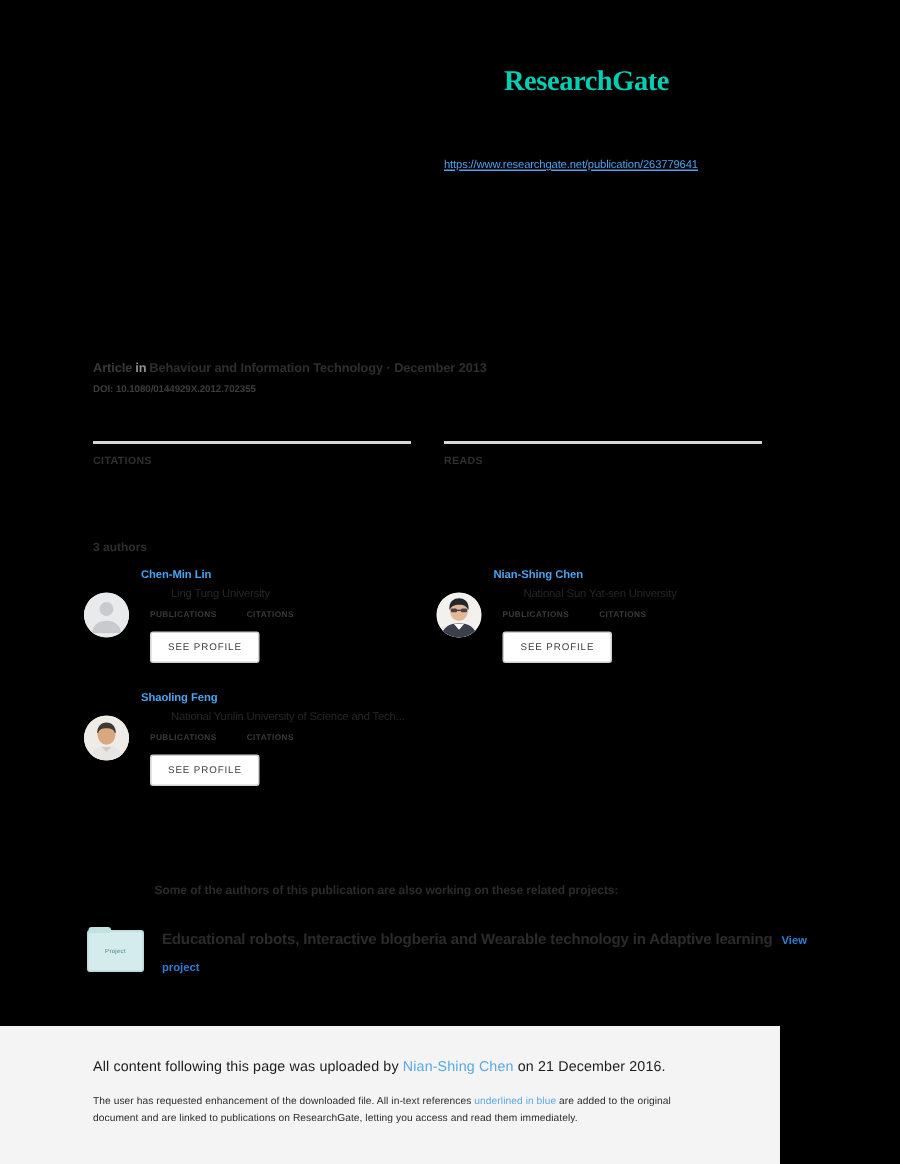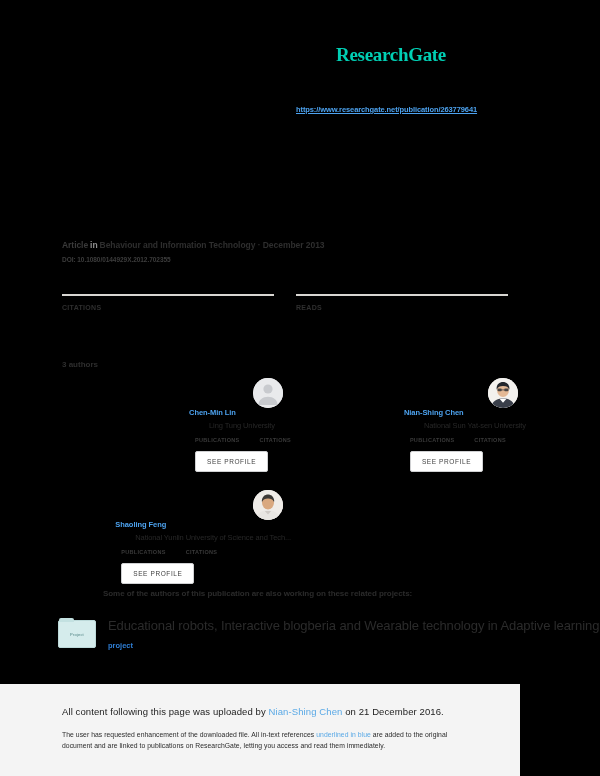--- a/index.html
+++ b/index.html
@@ -35,21 +35,21 @@
     letter-spacing: -0.3px;
     white-space: nowrap;
   }
 
   
   #rg-url {
     position: absolute;
     left: 296px; top: 105px;
     color: #4da3f0;
     font-size: 7.5px;
-    font-weight: bold;
+    font-weight: normal;
     letter-spacing: -0.1px;
     white-space: nowrap;
   }
 
   
   #meta {
     position: absolute;
     left: 62px; top: 239px;
     width: 460px;
   }
@@ -112,23 +112,22 @@
   #authors-grid {
     position: absolute;
     left: 56px; top: 378px;
     width: 470px;
     display: flex;
     flex-wrap: wrap;
   }
   .author {
     width: 235px;
     display: flex;
-    align-items: flex-end;
+    align-items: center;
     margin-bottom: 18px;
-    flex-direction: column;
   }
   .avatar {
     width: 30px; height: 30px;
     border-radius: 50%;
     flex: 0 0 30px;
     margin-right: 8px;
     overflow: hidden;
     background: #e9eaec;
     position: relative;
   }
@@ -218,22 +217,22 @@
   .project-thumb span {
     position: absolute;
     left: 0; right: 0; top: 50%;
     transform: translateY(-50%);
     text-align: center;
     font-size: 4px;
     color: #4a7f7f;
     letter-spacing: 0.2px;
   }
   .project-title {
-    font-size: 13px;
-    font-weight: normal;
+    font-size: 10px;
+    font-weight: bold;
     color: #2b2b2b;
     letter-spacing: -0.1px;
     white-space: nowrap;
   }
   .view-project {
     color: #2f7fd6;
     font-size: 7.5px;
     font-weight: bold;
     margin-left: 6px;
     cursor: pointer;

